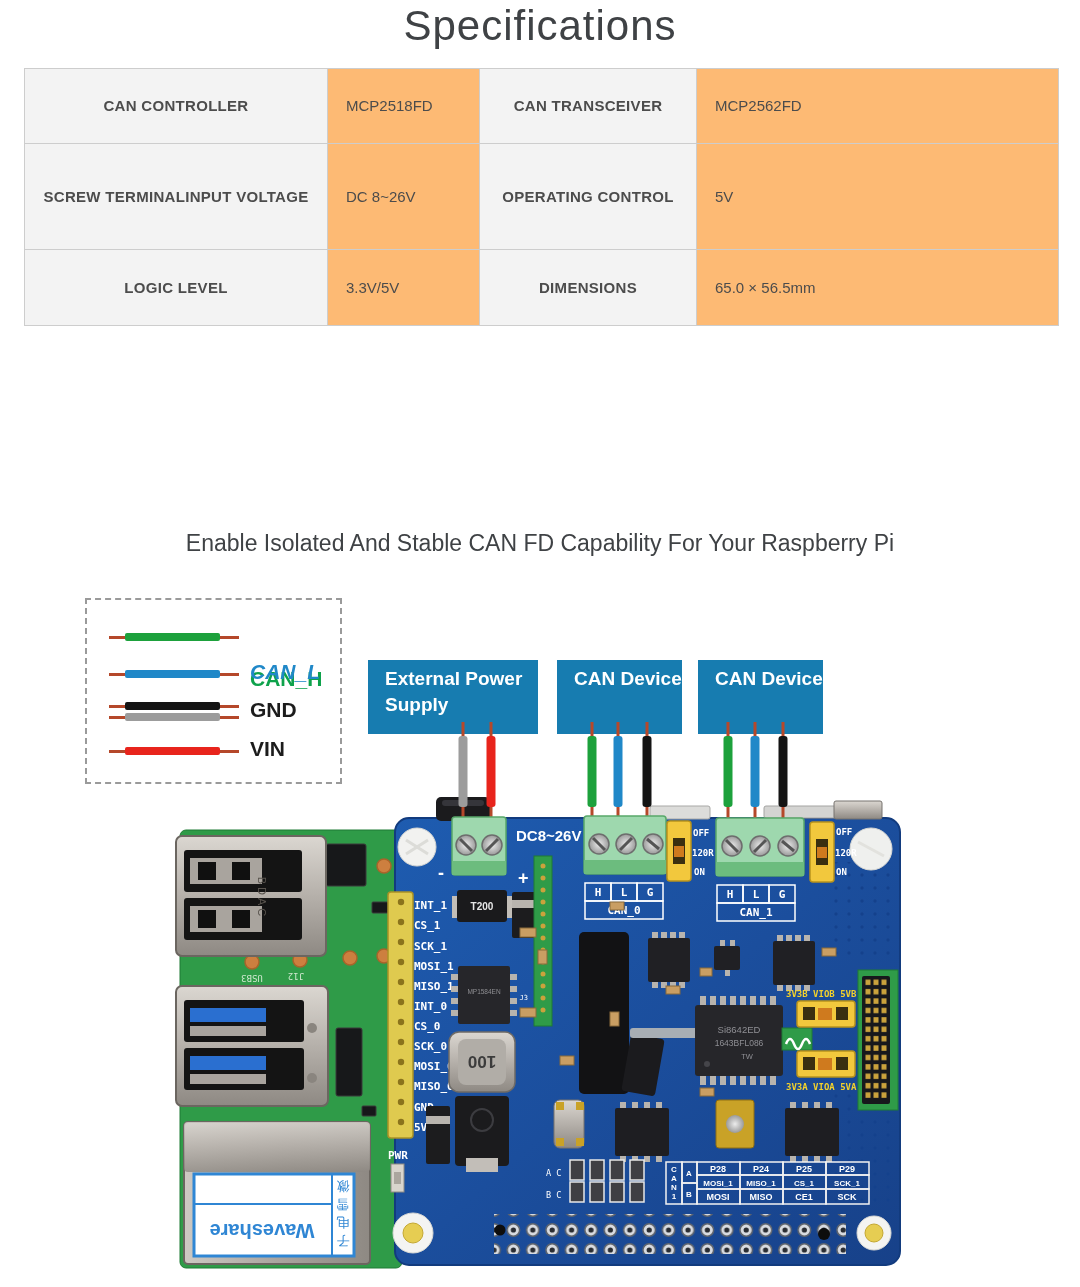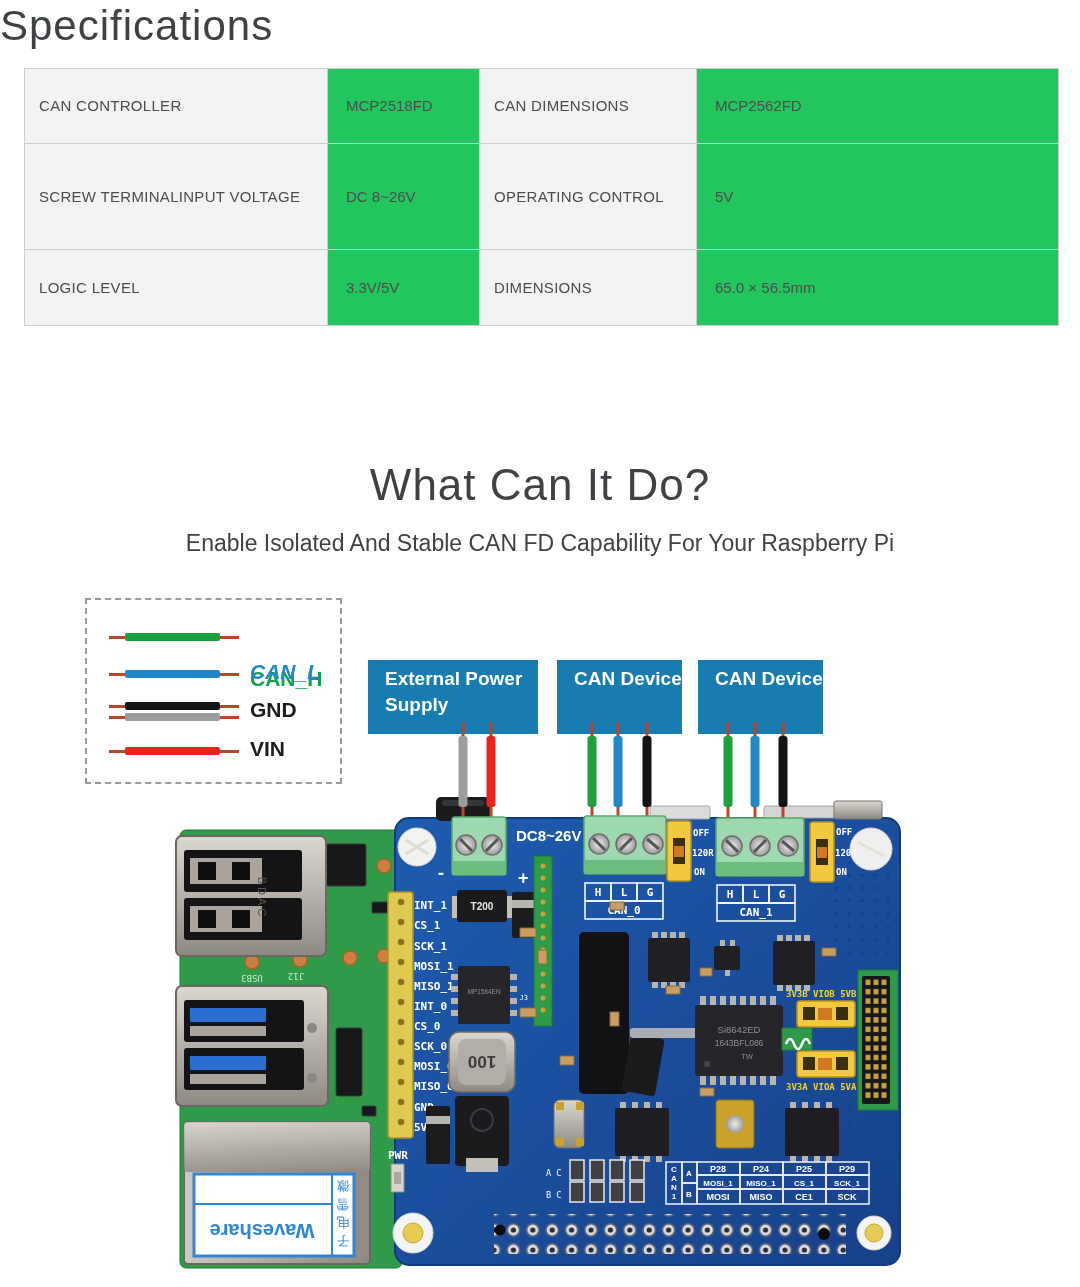--- a/index.html
+++ b/index.html
@@ -1,29 +1,29 @@
 <!DOCTYPE html>
 <html><head>
 <meta charset="utf-8">
 <style>
   html,body{margin:0;padding:0;background:#fff;}
   .page{position:relative;width:1080px;height:1287px;background:#fff;overflow:hidden;
         font-family:"Liberation Sans",sans-serif;}
-  .h1{position:absolute;left:0;top:2px;width:1080px;text-align:left;
+  .h1{position:absolute;left:0;top:2px;width:1080px;text-align:center;
       font-size:42px;font-weight:400;color:#3f4245;letter-spacing:1px;}
   .h2{position:absolute;left:0;top:460px;width:1080px;text-align:center;
       font-size:44px;font-weight:400;color:#3f4245;letter-spacing:1px;}
   .sub{position:absolute;left:0;top:530px;width:1080px;text-align:center;
       font-size:23px;font-weight:400;color:#3f4245;}
   table.spec{position:absolute;left:24px;top:68px;width:1034px;border-collapse:collapse;
       table-layout:fixed;}
   table.spec td{border:1px solid #cdcdcd;vertical-align:middle;font-size:15px;color:#4c4c4c;}
-  td.lbl{background:#f3f3f3;text-align:left;font-weight:normal;letter-spacing:.3px;
+  td.lbl{background:#f3f3f3;text-align:center;font-weight:bold;letter-spacing:.3px;
       padding:6px 14px;line-height:34px;}
-  td.val{background:#22c55e;padding:6px 6px 6px 18px;line-height:34px;color:#565656;}
+  td.val{background:#fdba74;padding:6px 6px 6px 18px;line-height:34px;color:#565656;}
   tr.r1{height:75px;} tr.r2{height:112px;} tr.r3{height:106px;} tr.r4{height:76px;}
   .c1{width:303px;} .c2{width:152px;} .c3{width:217px;} .c4{width:362px;}
 
   .legend{position:absolute;left:85px;top:598px;width:253px;height:182px;
       border:2px dashed #9a9a9a;}
   .lg-row{position:absolute;left:0;width:100%;height:0;}
   .lg-thin{position:absolute;left:22px;width:130px;height:3px;top:-1px;}
   .lg-bar{position:absolute;left:38px;width:95px;height:8px;top:-4px;border-radius:2px;}
   .lg-label{position:absolute;left:163px;top:-14px;font-size:21px;font-weight:bold;color:#1c1c1c;}
 
@@ -45,39 +45,38 @@
     <colgroup>
         <col class="c1">
         <col class="c2">
         <col class="c3">
         <col class="c4">
       </colgroup>
     <tbody>
         <tr class="r1">
       <td class="lbl">CAN CONTROLLER</td>
       <td class="val">MCP2518FD</td>
-      <td class="lbl">CAN DIMENSIONS</td>
+      <td class="lbl">CAN TRANSCEIVER</td>
       <td class="val">MCP2562FD</td>
     </tr>
     <tr class="r3">
       <td class="lbl">SCREW TERMINALINPUT VOLTAGE</td>
       <td class="val">DC 8~26V</td>
       <td class="lbl">OPERATING CONTROL</td>
       <td class="val">5V</td>
     </tr>
     <tr class="r4">
       <td class="lbl">LOGIC LEVEL</td>
       <td class="val">3.3V/5V</td>
       <td class="lbl">DIMENSIONS</td>
       <td class="val">65.0 × 56.5mm</td>
     </tr>
   </tbody>
     </table>
 
-  <div class="h2">What Can It Do?</div>
   <div class="sub">Enable Isolated And Stable CAN FD Capability For Your Raspberry Pi</div>
 
   <div class="legend">
     <div class="lg-row" style="top:37px">
       <div class="lg-thin" style="background: rgb(181, 72, 42);"></div>
       <div class="lg-bar" style="background: rgb(29, 161, 60);"></div>
       <span class="lg-label" style="color: rgb(14, 162, 75); margin-top: 44px;">CAN_H</span>
     </div>
     <div class="lg-row" style="top:74px">
       <div class="lg-thin" style="background: rgb(181, 72, 42);"></div>

